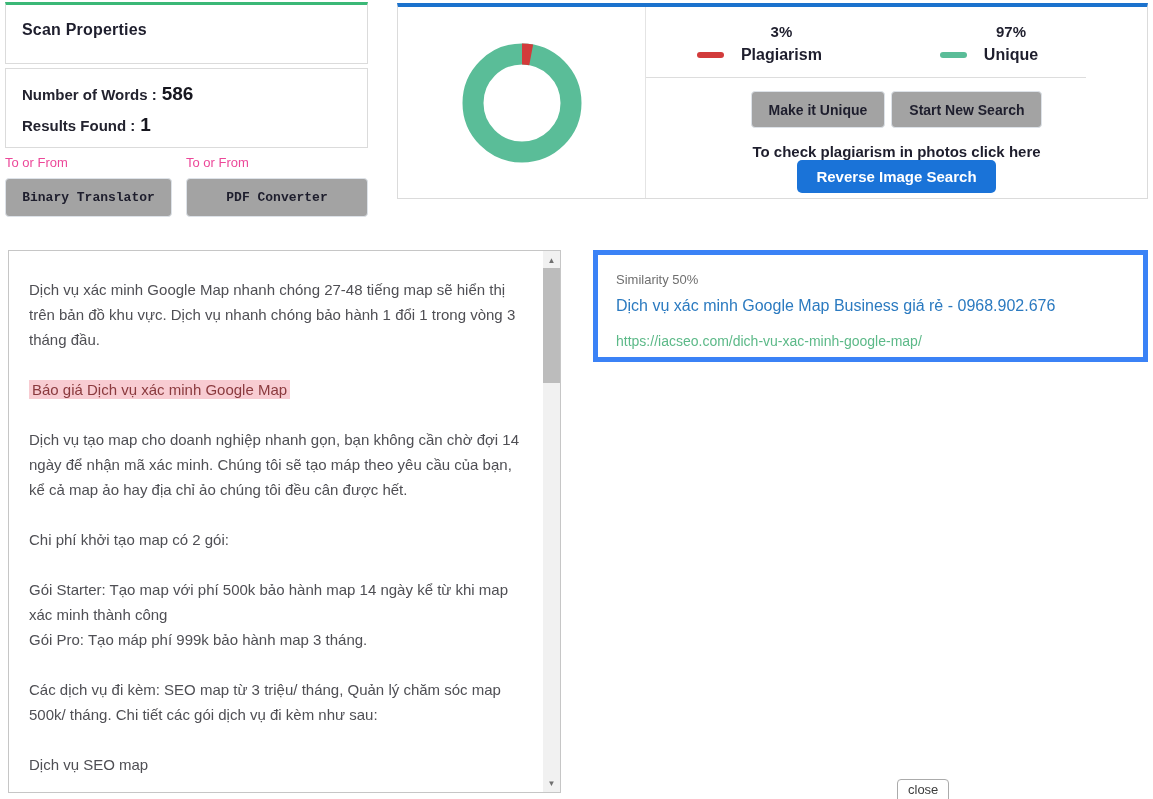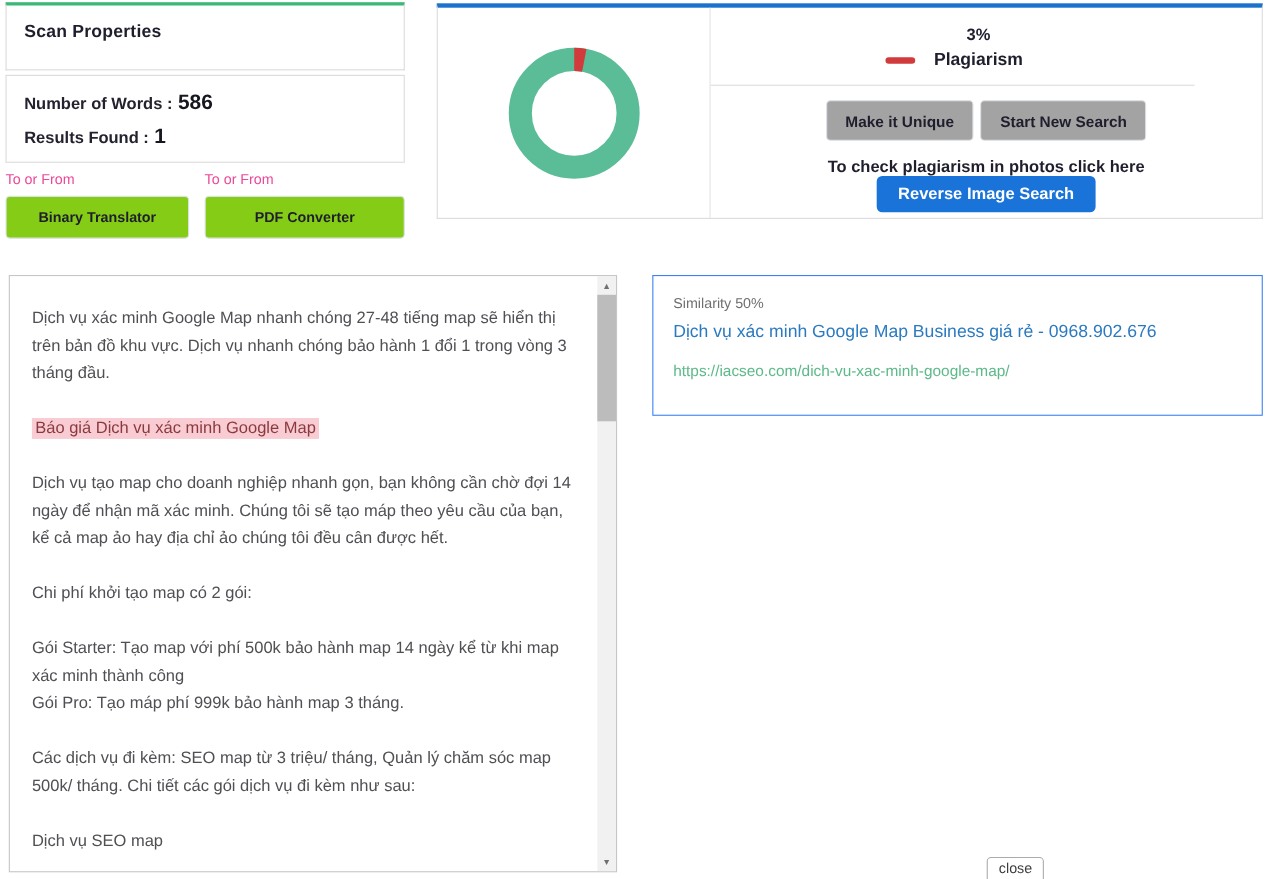--- a/index.html
+++ b/index.html
@@ -21,23 +21,23 @@
 
   #words-box { left: 5px; top: 68px; width: 363px; height: 80px; padding: 14px 16px 0; }
   .words-line { font-size: 15px; font-weight: bold; color: #23232f; margin-bottom: 9px; display: flex; align-items: baseline; gap: 5px; }
   .words-value { font-size: 19px; font-weight: bold; color: #17171f; }
 
   .conv-col { position: absolute; top: 155px; }
   #conv-col-1 { left: 5px; width: 167px; }
   #conv-col-2 { left: 186px; width: 182px; }
   .conv-label { font-size: 13px; color: #ec4899; margin-bottom: 8px; }
   .conv-btn {
-    width: 100%; height: 39px; background: #84cc16; border: 1px solid #dde2e8;
+    width: 100%; height: 39px; background: #a3a3a3; border: 1px solid #dde2e8;
     border-radius: 4px; font-size: 13px; font-weight: bold; color: #1e1e2d;
-    font-family: Liberation Sans, sans-serif; cursor: pointer;
+    font-family: Liberation Mono, monospace; cursor: pointer;
   }
 
   
   #result-panel { left: 397px; top: 3px; width: 751px; height: 196px; border-top: 4px solid #1b72cd; display: flex; }
   .chart-cell { width: 248px; display: flex; align-items: center; justify-content: center; border-right: 1px solid #e4e4e4; }
   .actions-cell { flex: 1; padding-top: 16px; display: flex; flex-direction: column; align-items: center; }
 
   .legend-row { display: flex; gap: 118px; padding-right: 58px; }
   .legend-pct { font-size: 15px; font-weight: bold; color: #1e1e2d; text-align: center; padding-left: 44px; margin-bottom: 6px; }
   .legend-line { display: flex; align-items: center; gap: 17px; }
@@ -63,21 +63,21 @@
   .doc-scroll { position: absolute; top: 0; left: 0; right: 17px; bottom: 0; padding: 1px 22px 0 20px; overflow: hidden; }
   p.doc-par { margin: 25px 0; font-size: 15px; line-height: 25px; color: #4f4f54; }
   .hl-span { background: #f8ccd2; color: #8a3a3e; padding: 1px 3px; }
 
   .scrollbar { position: absolute; top: 0; right: 0; width: 17px; height: 100%; background: #f1f1f1; }
   .sb-arrow { position: absolute; left: 0; width: 17px; height: 16px; display: flex; align-items: center; justify-content: center; font-size: 8px; color: #6f6f6f; cursor: pointer; }
   .sb-up { top: 1px; } .sb-down { bottom: 1px; }
   .sb-thumb { position: absolute; left: 0; top: 17px; width: 17px; height: 115px; background: #bcbcbc; cursor: pointer; }
 
   
-  #similarity-card { left: 593px; top: 250px; width: 555px; height: 128px; border: 1px solid #3b82f6; padding: 17px 18px; }
+  #similarity-card { left: 593px; top: 250px; width: 555px; height: 112px; border: 5px solid #3b82f6; padding: 17px 18px; }
   .sim-label { font-size: 13px; color: #6f6f6f; margin-bottom: 10px; }
   .sim-title { font-size: 16px; color: #2b7ac0; margin-bottom: 18px; cursor: pointer; display: inline-block; }
   .sim-url { font-size: 14px; color: #5cb988; }
 
   
   #close-btn {
     position: absolute; left: 897px; top: 779px; background: #fff; border: 1px solid #ababab;
     border-radius: 4px; font-size: 13px; color: #3c3c3c; padding: 2px 10px 5px;
     font-family: inherit; cursor: pointer;
   }
@@ -118,20 +118,27 @@
   </div>
   <div class="actions-cell">
     <div class="legend-row">
       <div class="legend-item">
         <div class="legend-pct">3%</div>
         <div class="legend-line">
           <span class="legend-dash" style="background-color: rgb(210, 59, 59);"></span>
           <span class="legend-label">Plagiarism</span>
         </div>
       </div>
+      <div class="legend-item">
+        <div class="legend-pct">97%</div>
+        <div class="legend-line">
+          <span class="legend-dash" style="background-color: rgb(90, 189, 152);"></span>
+          <span class="legend-label">Unique</span>
+        </div>
+      </div>
     </div>
     <div class="legend-divider"></div>
     <div class="action-btns">
       <button class="action-btn">Make it Unique</button>
       <button class="action-btn">Start New Search</button>
     </div>
     <div class="photos-note">To check plagiarism in photos click here</div>
     <button class="reverse-btn">Reverse Image Search</button>
   </div>
 </div>

